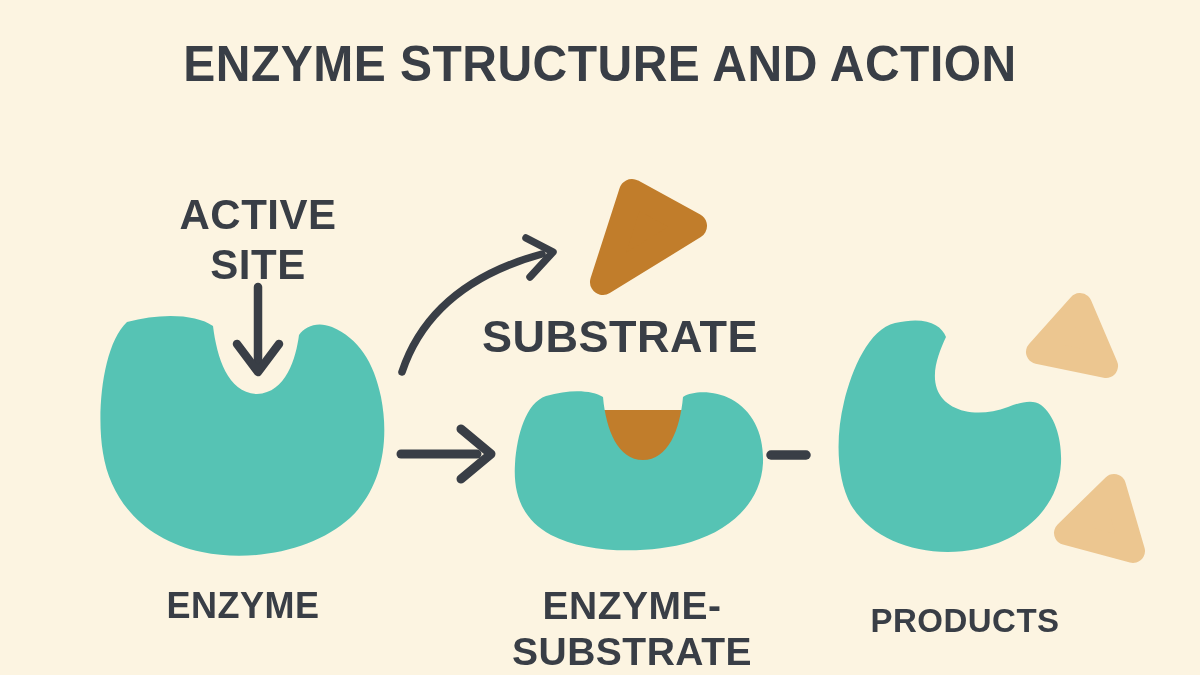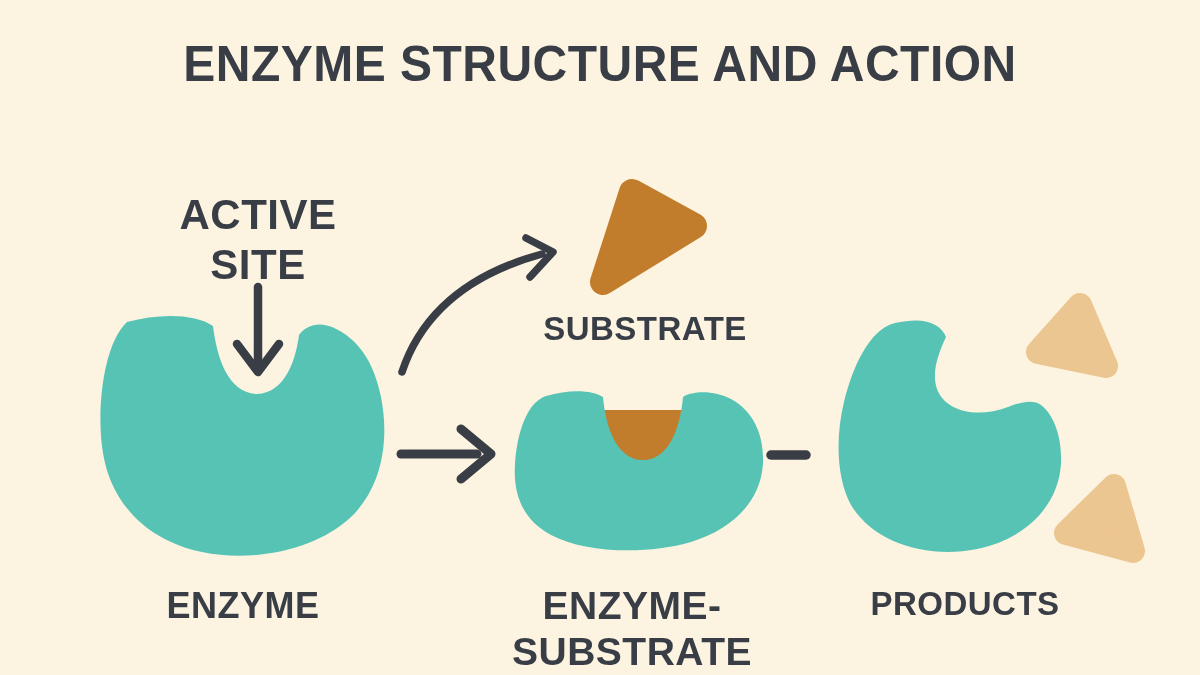--- a/index.html
+++ b/index.html
@@ -42,40 +42,40 @@
     transform-origin: 600px 0;
     letter-spacing: 0.5px;
   }
   .active-site {
     left: 173px;
     top: 190px;
     width: 170px;
     font-size: 42px;
   }
   .substrate-lbl {
-    left: 495px;
+    left: 470px;
     top: 310px;
     width: 300px;
-    font-size: 33px;
+    font-size: 45px;
   }
   .enzyme-lbl {
     left: 123px;
     top: 585px;
     width: 240px;
     font-size: 36px;
   }
   .complex-lbl {
     left: 442px;
     top: 583px;
     width: 380px;
     font-size: 39px;
   }
   .products-lbl {
     left: 845px;
-    top: 585px;
+    top: 602px;
     width: 240px;
     font-size: 33px;
   }
 </style>
 </head>
 <body>
 
 <div class="canvas">
 
   <svg class="diagram-svg" viewBox="0 0 1200 675" aria-hidden="true">

